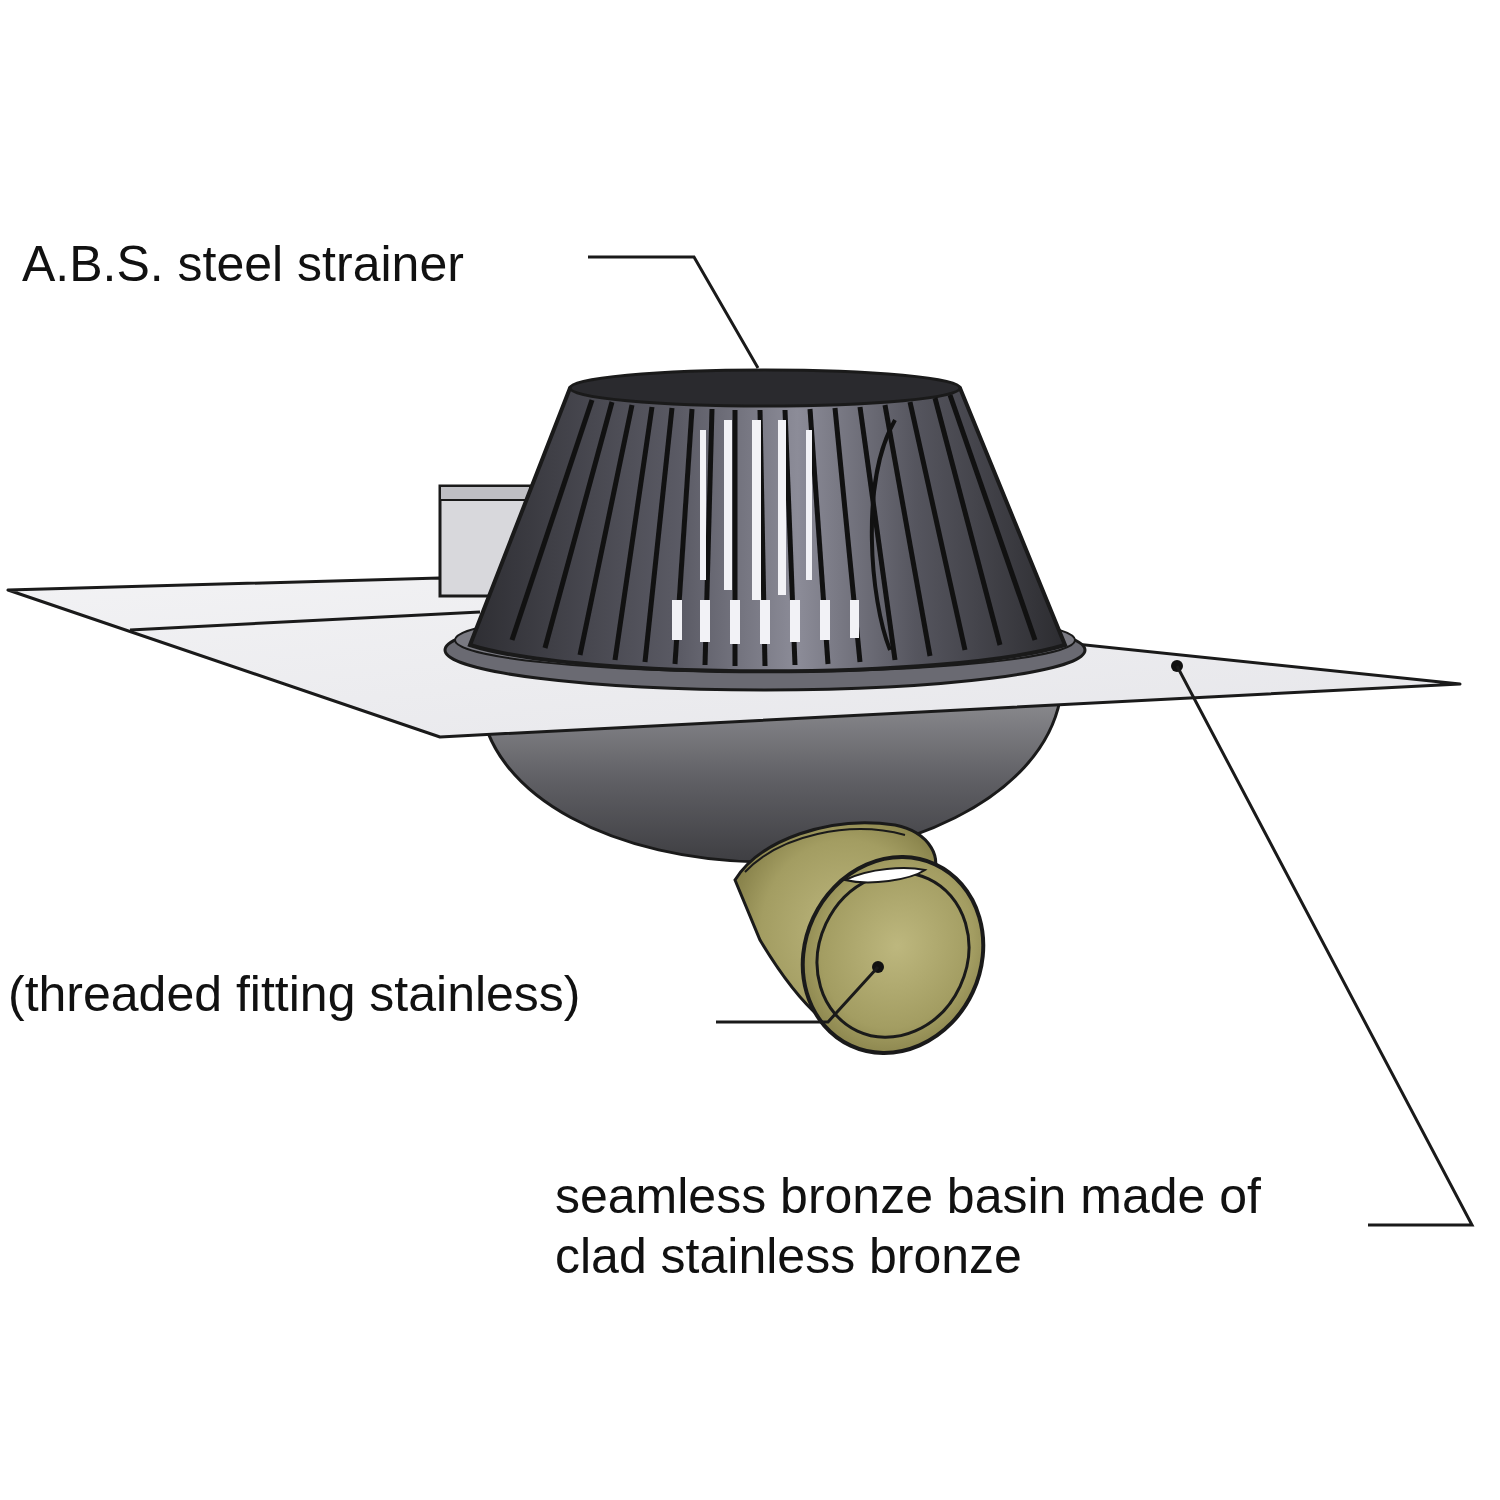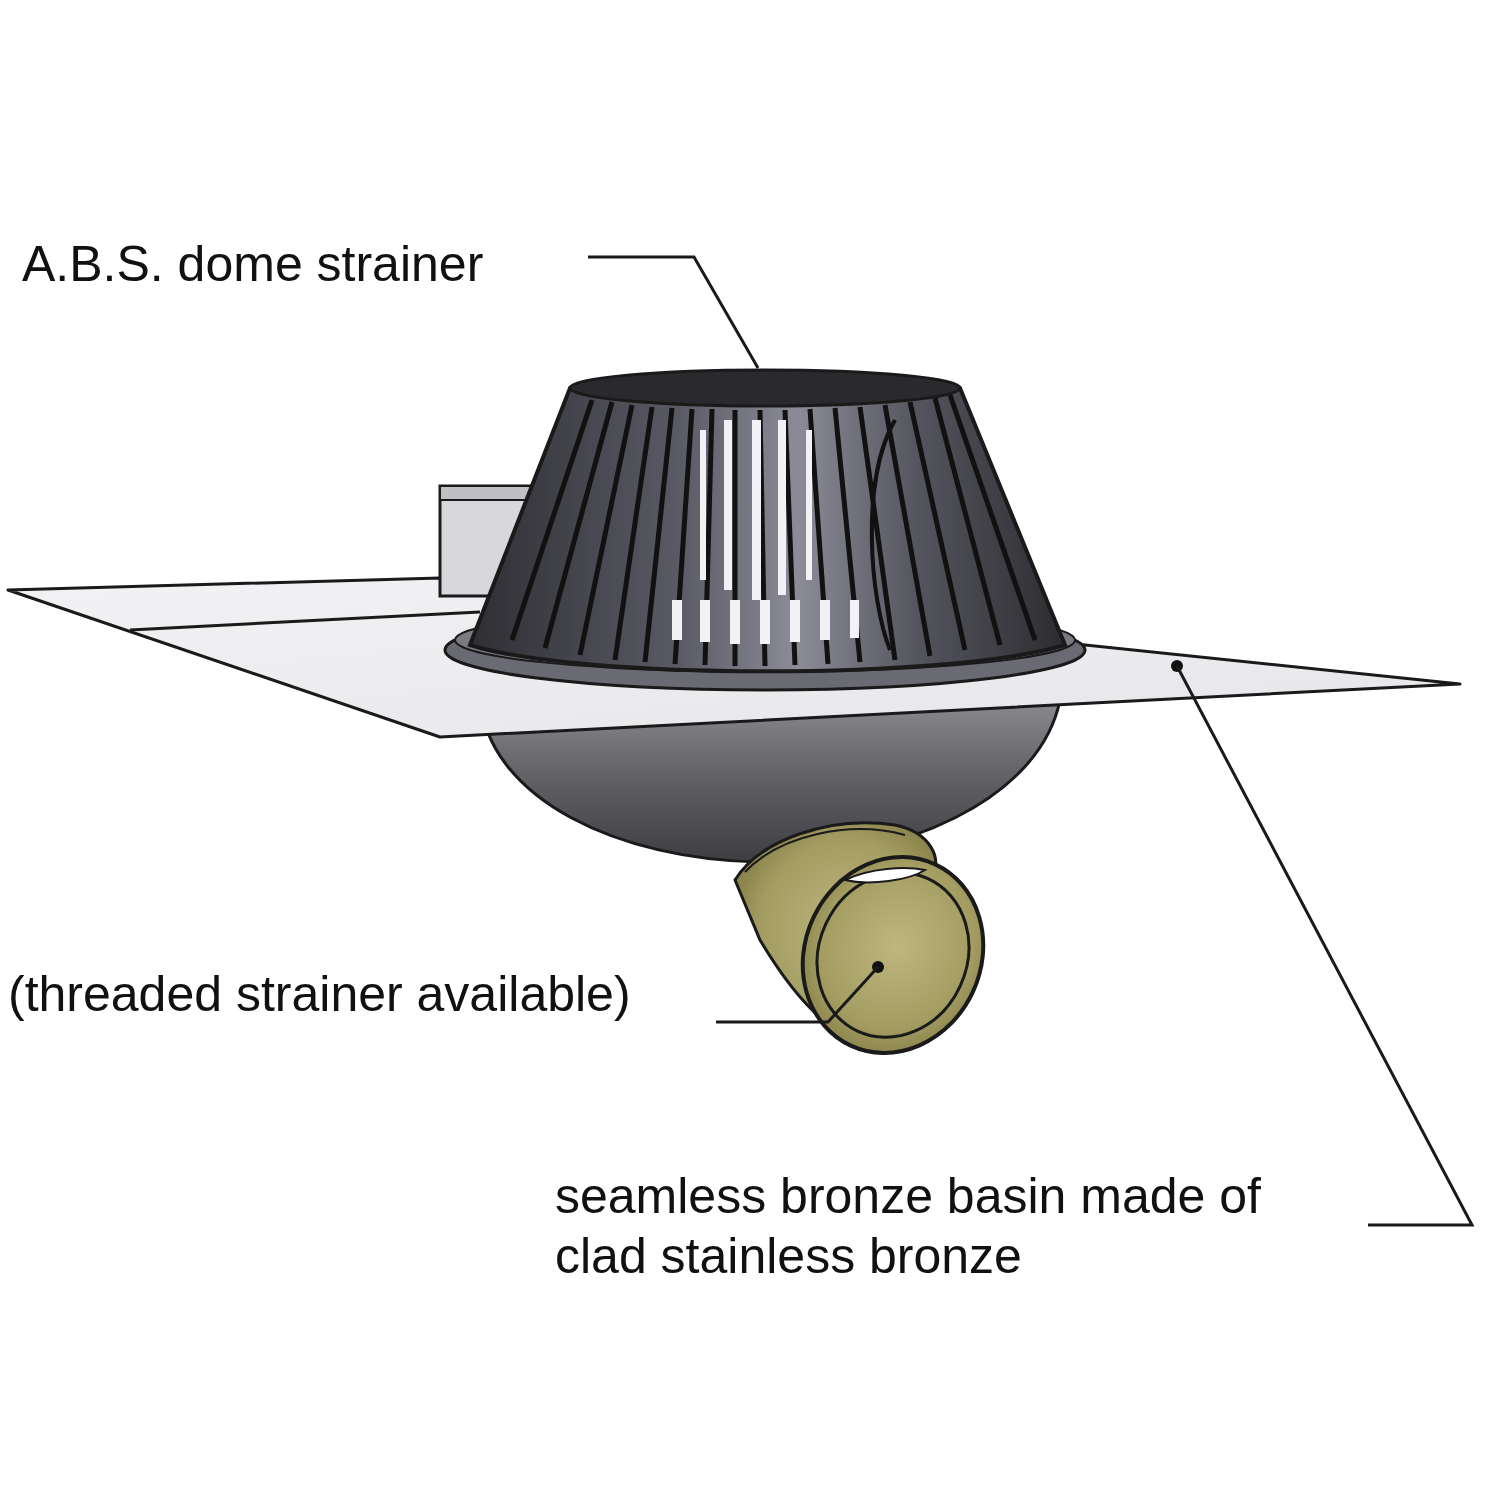--- a/index.html
+++ b/index.html
@@ -108,24 +108,24 @@
     </g>
 
     <g stroke="#1a1a1a" stroke-width="3" fill="none">
       <polyline points="588,257 694,257 758,368"></polyline>
       <polyline points="716,1022 828,1022 878,967"></polyline>
       <polyline points="1177,666 1472,1225 1368,1225"></polyline>
     </g>
   </svg>
 
   <div class="label label-strainer">
-    <span>A.B.S. dome strainer</span>
+    <span>A.B.S. steel strainer</span>
   </div>
 
   <div class="label label-fitting">
-    <span>(threaded strainer available)</span>
+    <span>(threaded fitting stainless)</span>
   </div>
 
   <div class="label label-basin">
     <span>seamless bronze basin made of</span>
     <span>clad stainless bronze</span>
   </div>
 </div>
 
 </body></html>

